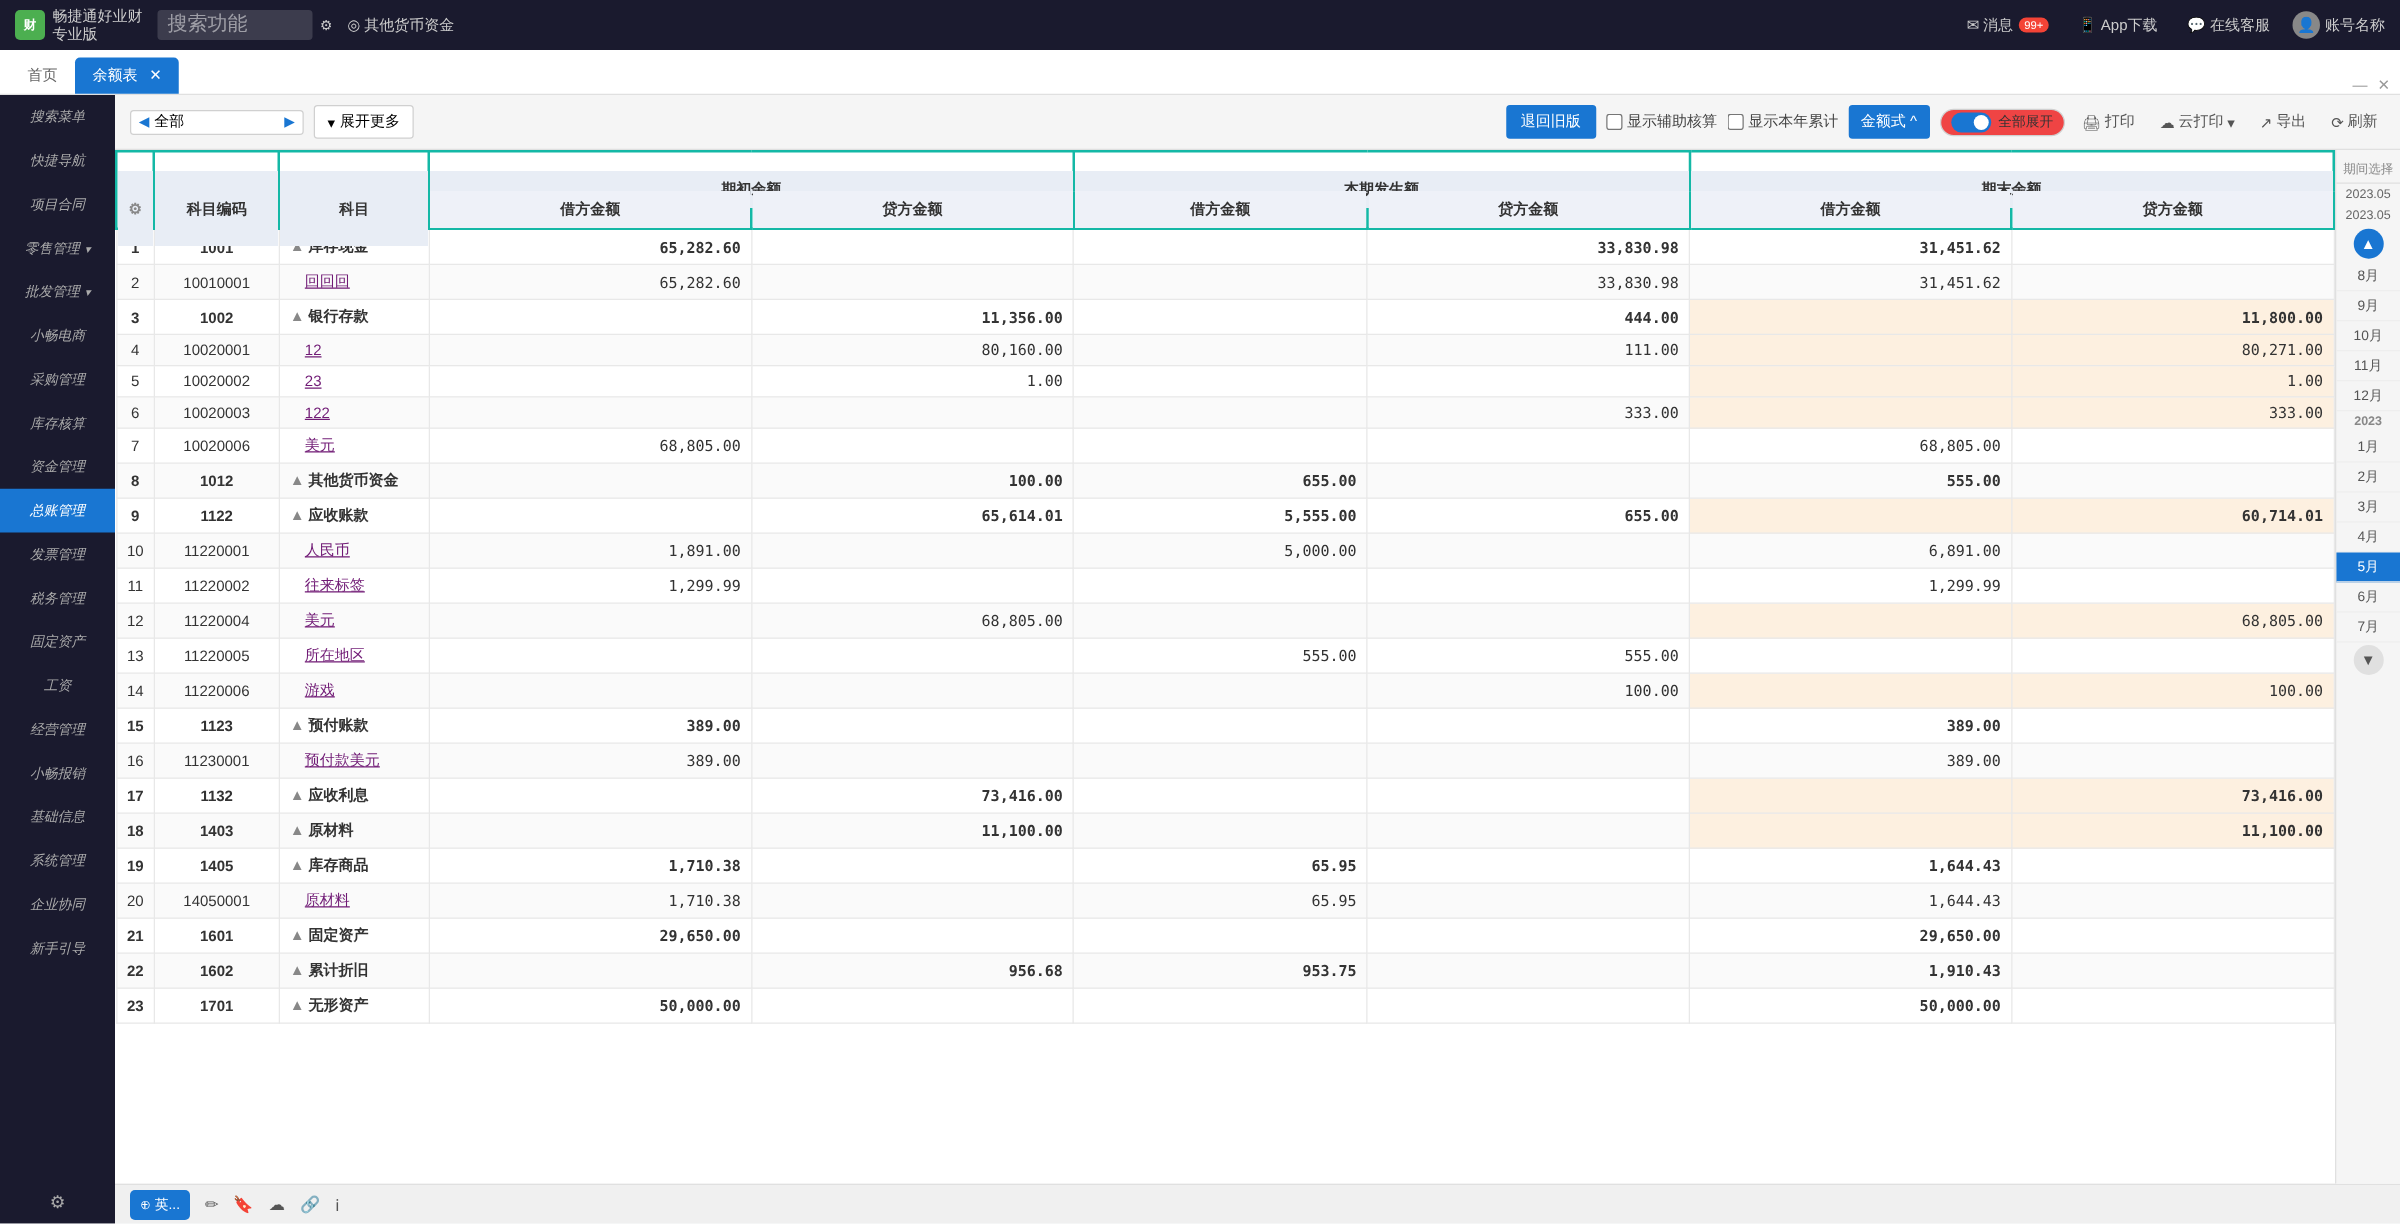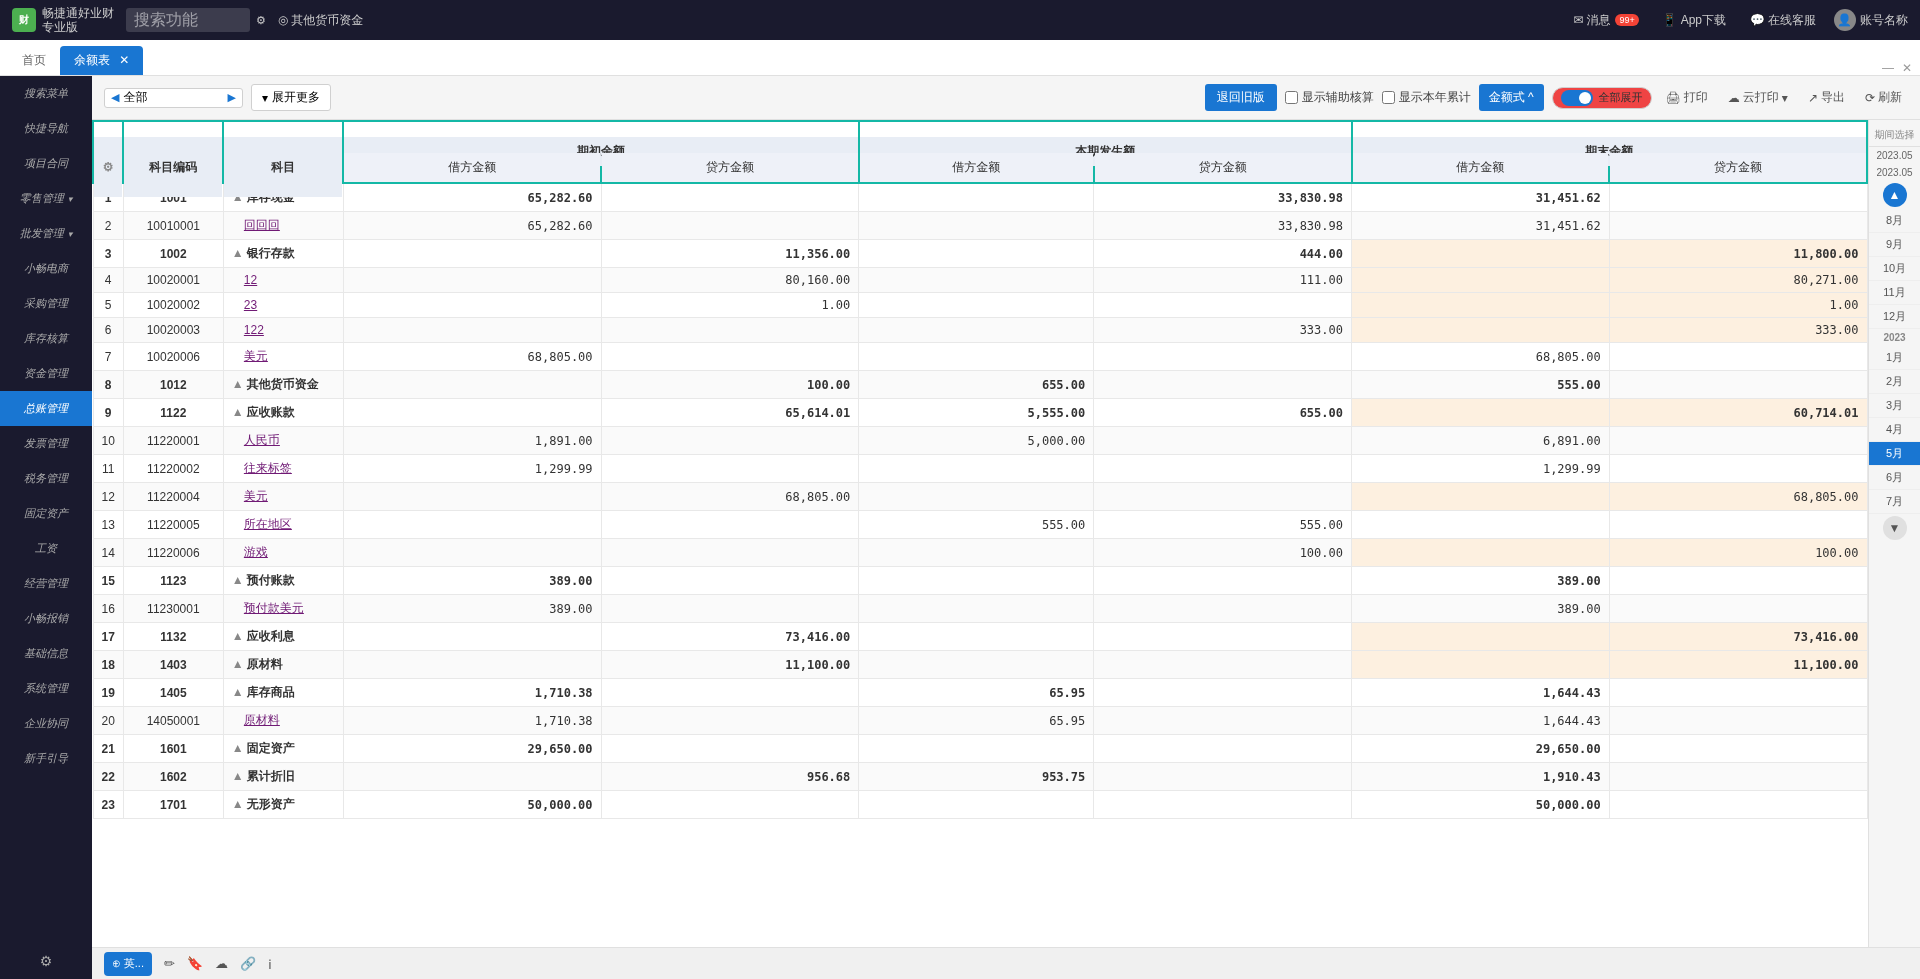--- a/index.html
+++ b/index.html
@@ -248,21 +248,21 @@
       padding: 6px 8px;
       text-align: center;
       font-weight: 600;
       color: #333;
       position: sticky;
       top: 16px;
       z-index: 10;
     }
     thead tr.sub-header th {
       background: #eef1f8;
-      font-weight: 400;
+      font-weight: 700;
     }
     tbody tr:nth-child(even) { background: #fafafa; }
     tbody td {
       border: 1px solid #e8e8e8;
       padding: 5px 8px;
       color: #333;
     }
     tbody td.num { text-align: right; font-family: monospace; }
     tbody td.center { text-align: center; }
     .td-highlight { background: #fdf0e0 !important; }

